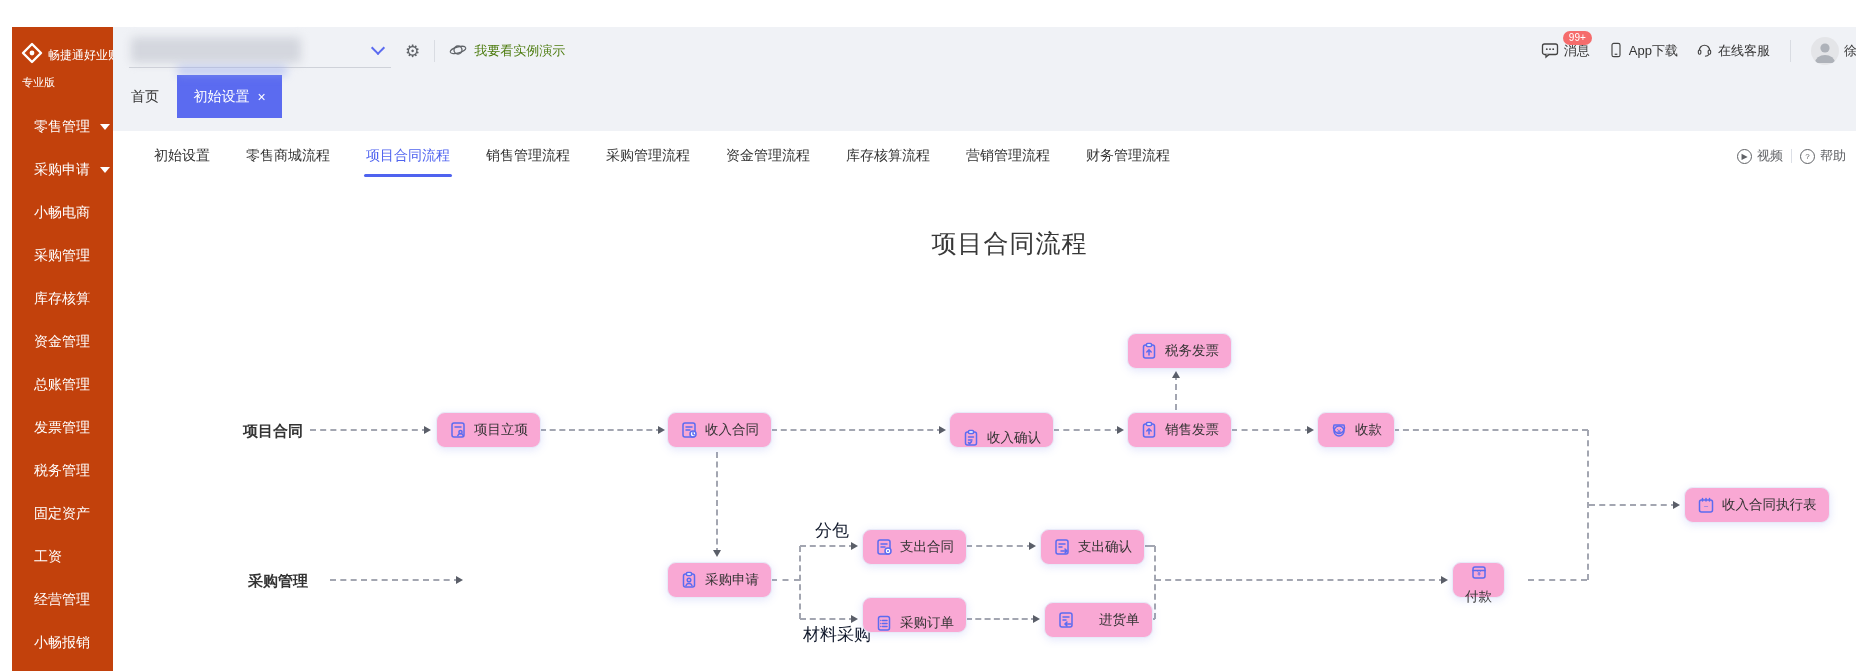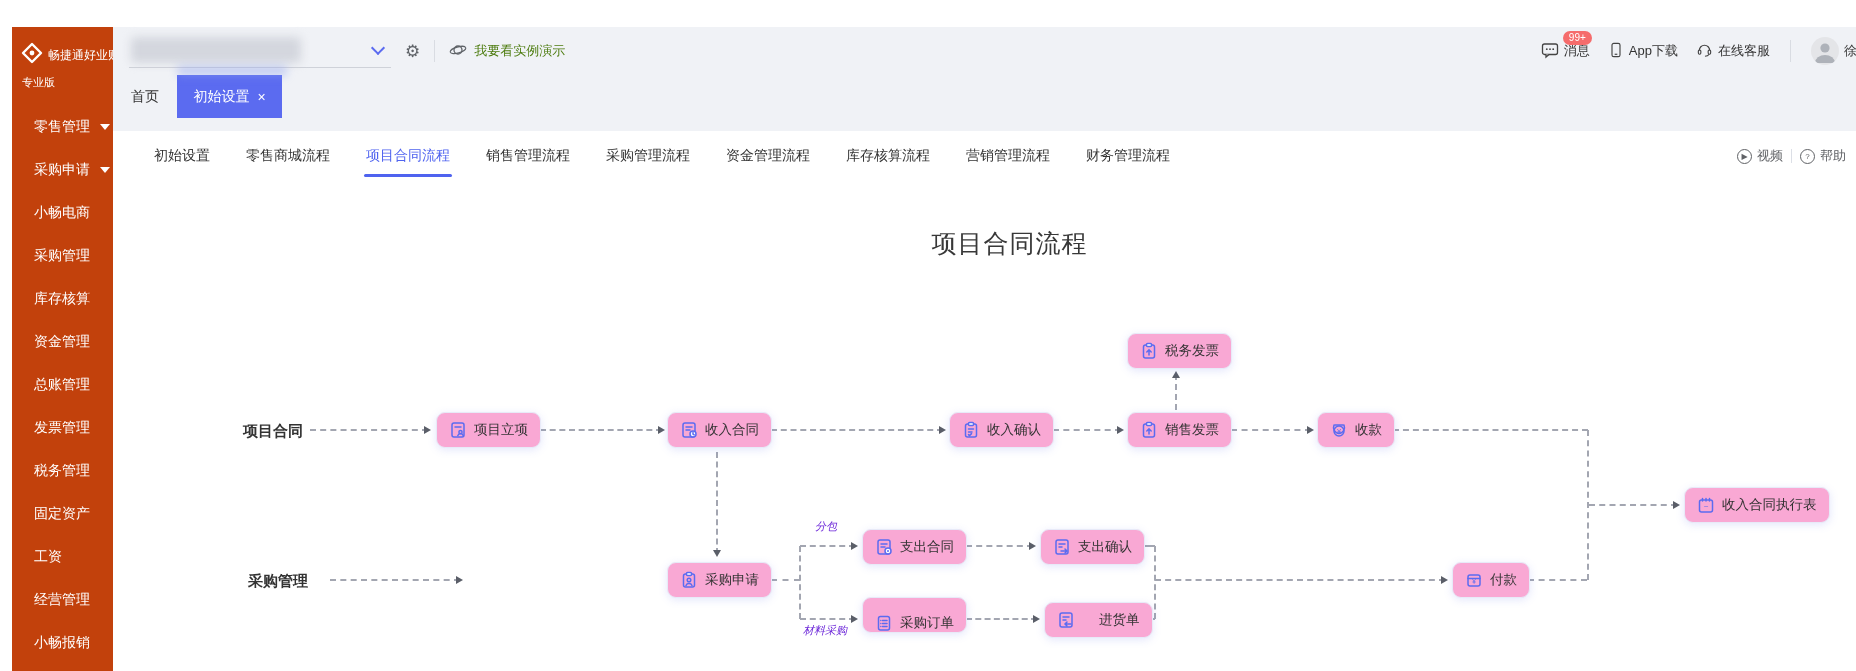--- a/index.html
+++ b/index.html
@@ -72,21 +72,21 @@
     box-shadow:0 2px 8px rgba(108,120,240,.18); font-size:13.5px; color:#333;
     white-space:nowrap; cursor:pointer; }
   .dash-h { position:absolute; height:0; border-top:2px dashed #A3A6B1; }
   .dash-v { position:absolute; width:0; border-left:2px dashed #A3A6B1; }
   .arr-r::after { content:''; position:absolute; right:-7px; top:-5px;
     border:4px solid transparent; border-left:7px solid #5A5E68; }
   .arr-u::before { content:''; position:absolute; left:-5px; top:-7px;
     border:4px solid transparent; border-bottom:7px solid #5A5E68; }
   .arr-d::after { content:''; position:absolute; left:-5px; bottom:-7px;
     border:4px solid transparent; border-top:7px solid #5A5E68; }
-  .edge-label { position:absolute; font-size:11px; color:#6d28d9; white-space:nowrap;font-style:italic; }
+  .edge-label { position:absolute; font-size:17px; color:#0f172a; white-space:nowrap; }
   svg.nic { flex:0 0 auto; }
 </style>
 </head>
 <body>
 
 <div class="page">
 
   <div class="sidebar">
     <div class="logo-block">
       <div class="logo-row">
@@ -289,21 +289,21 @@
     <div class="fnode" style="left:554px; top:281px;">
       <svg class="nic" width="18" height="18" viewBox="0 0 18 18" fill="none" stroke="#5B6BF0" stroke-width="1.5" stroke-linecap="round">
         <rect x="3" y="2" width="12" height="14" rx="2"></rect>
           <line x1="6" y1="6" x2="12" y2="6"></line>
           <line x1="6" y1="9" x2="10" y2="9"></line>
           <circle cx="13" cy="13" r="3" fill="#fff"></circle>
           <path d="M13 11.6 V13 l1.2 .8"></path>
       </svg>
       <span>收入合同</span>
     </div>
-    <div class="fnode" style="left:836px; top:281px;">
+    <div class="fnode" style="left:836px; top:281px;align-items:flex-end;">
       <svg class="nic" width="18" height="18" viewBox="0 0 18 18" fill="none" stroke="#5B6BF0" stroke-width="1.5" stroke-linecap="round">
         <rect x="3.5" y="3" width="11" height="13" rx="2"></rect>
           <rect x="6.5" y="1.5" width="5" height="3" rx="1" fill="#fff"></rect>
           <line x1="6.5" y1="8" x2="11.5" y2="8"></line>
           <line x1="6.5" y1="11" x2="10" y2="11"></line>
           <path d="M6.5 13.6 l1 1 l2-2"></path>
       </svg>
       <span>收入确认</span>
     </div>
     <div class="fnode" style="left:1014px; top:281px;">
@@ -372,21 +372,21 @@
     </div>
     <div class="fnode" style="left:931px; top:471px;gap:24px;">
       <svg class="nic" width="18" height="18" viewBox="0 0 18 18" fill="none" stroke="#5B6BF0" stroke-width="1.5" stroke-linecap="round">
         <rect x="3" y="2" width="12" height="14" rx="2"></rect>
           <line x1="6" y1="6" x2="12" y2="6"></line>
           <line x1="6" y1="9" x2="9" y2="9"></line>
           <path d="M14 13 h-6 M10 11 l-2 2 l2 2"></path>
       </svg>
       <span>进货单</span>
     </div>
-    <div class="fnode" style="left:1339px; top:431px;">
+    <div class="fnode" style="left:1339px; top:431px;flex-direction:column;">
       <svg class="nic" width="18" height="18" viewBox="0 0 18 18" fill="none" stroke="#5B6BF0" stroke-width="1.5" stroke-linecap="round">
         <rect x="3" y="4" width="12" height="11" rx="2"></rect>
           <path d="M3 7.5 h12"></path>
         <text x="9" y="13.4" text-anchor="middle" font-size="6.5" fill="#5B6BF0" stroke="none">¥</text>
       </svg>
       <span>付款</span>
     </div>
     <div class="fnode" style="left:1571px; top:356px;">
       <svg class="nic" width="18" height="18" viewBox="0 0 18 18" fill="none" stroke="#5B6BF0" stroke-width="1.5" stroke-linecap="round">
         <rect x="2.5" y="4" width="13" height="12" rx="2"></rect>

